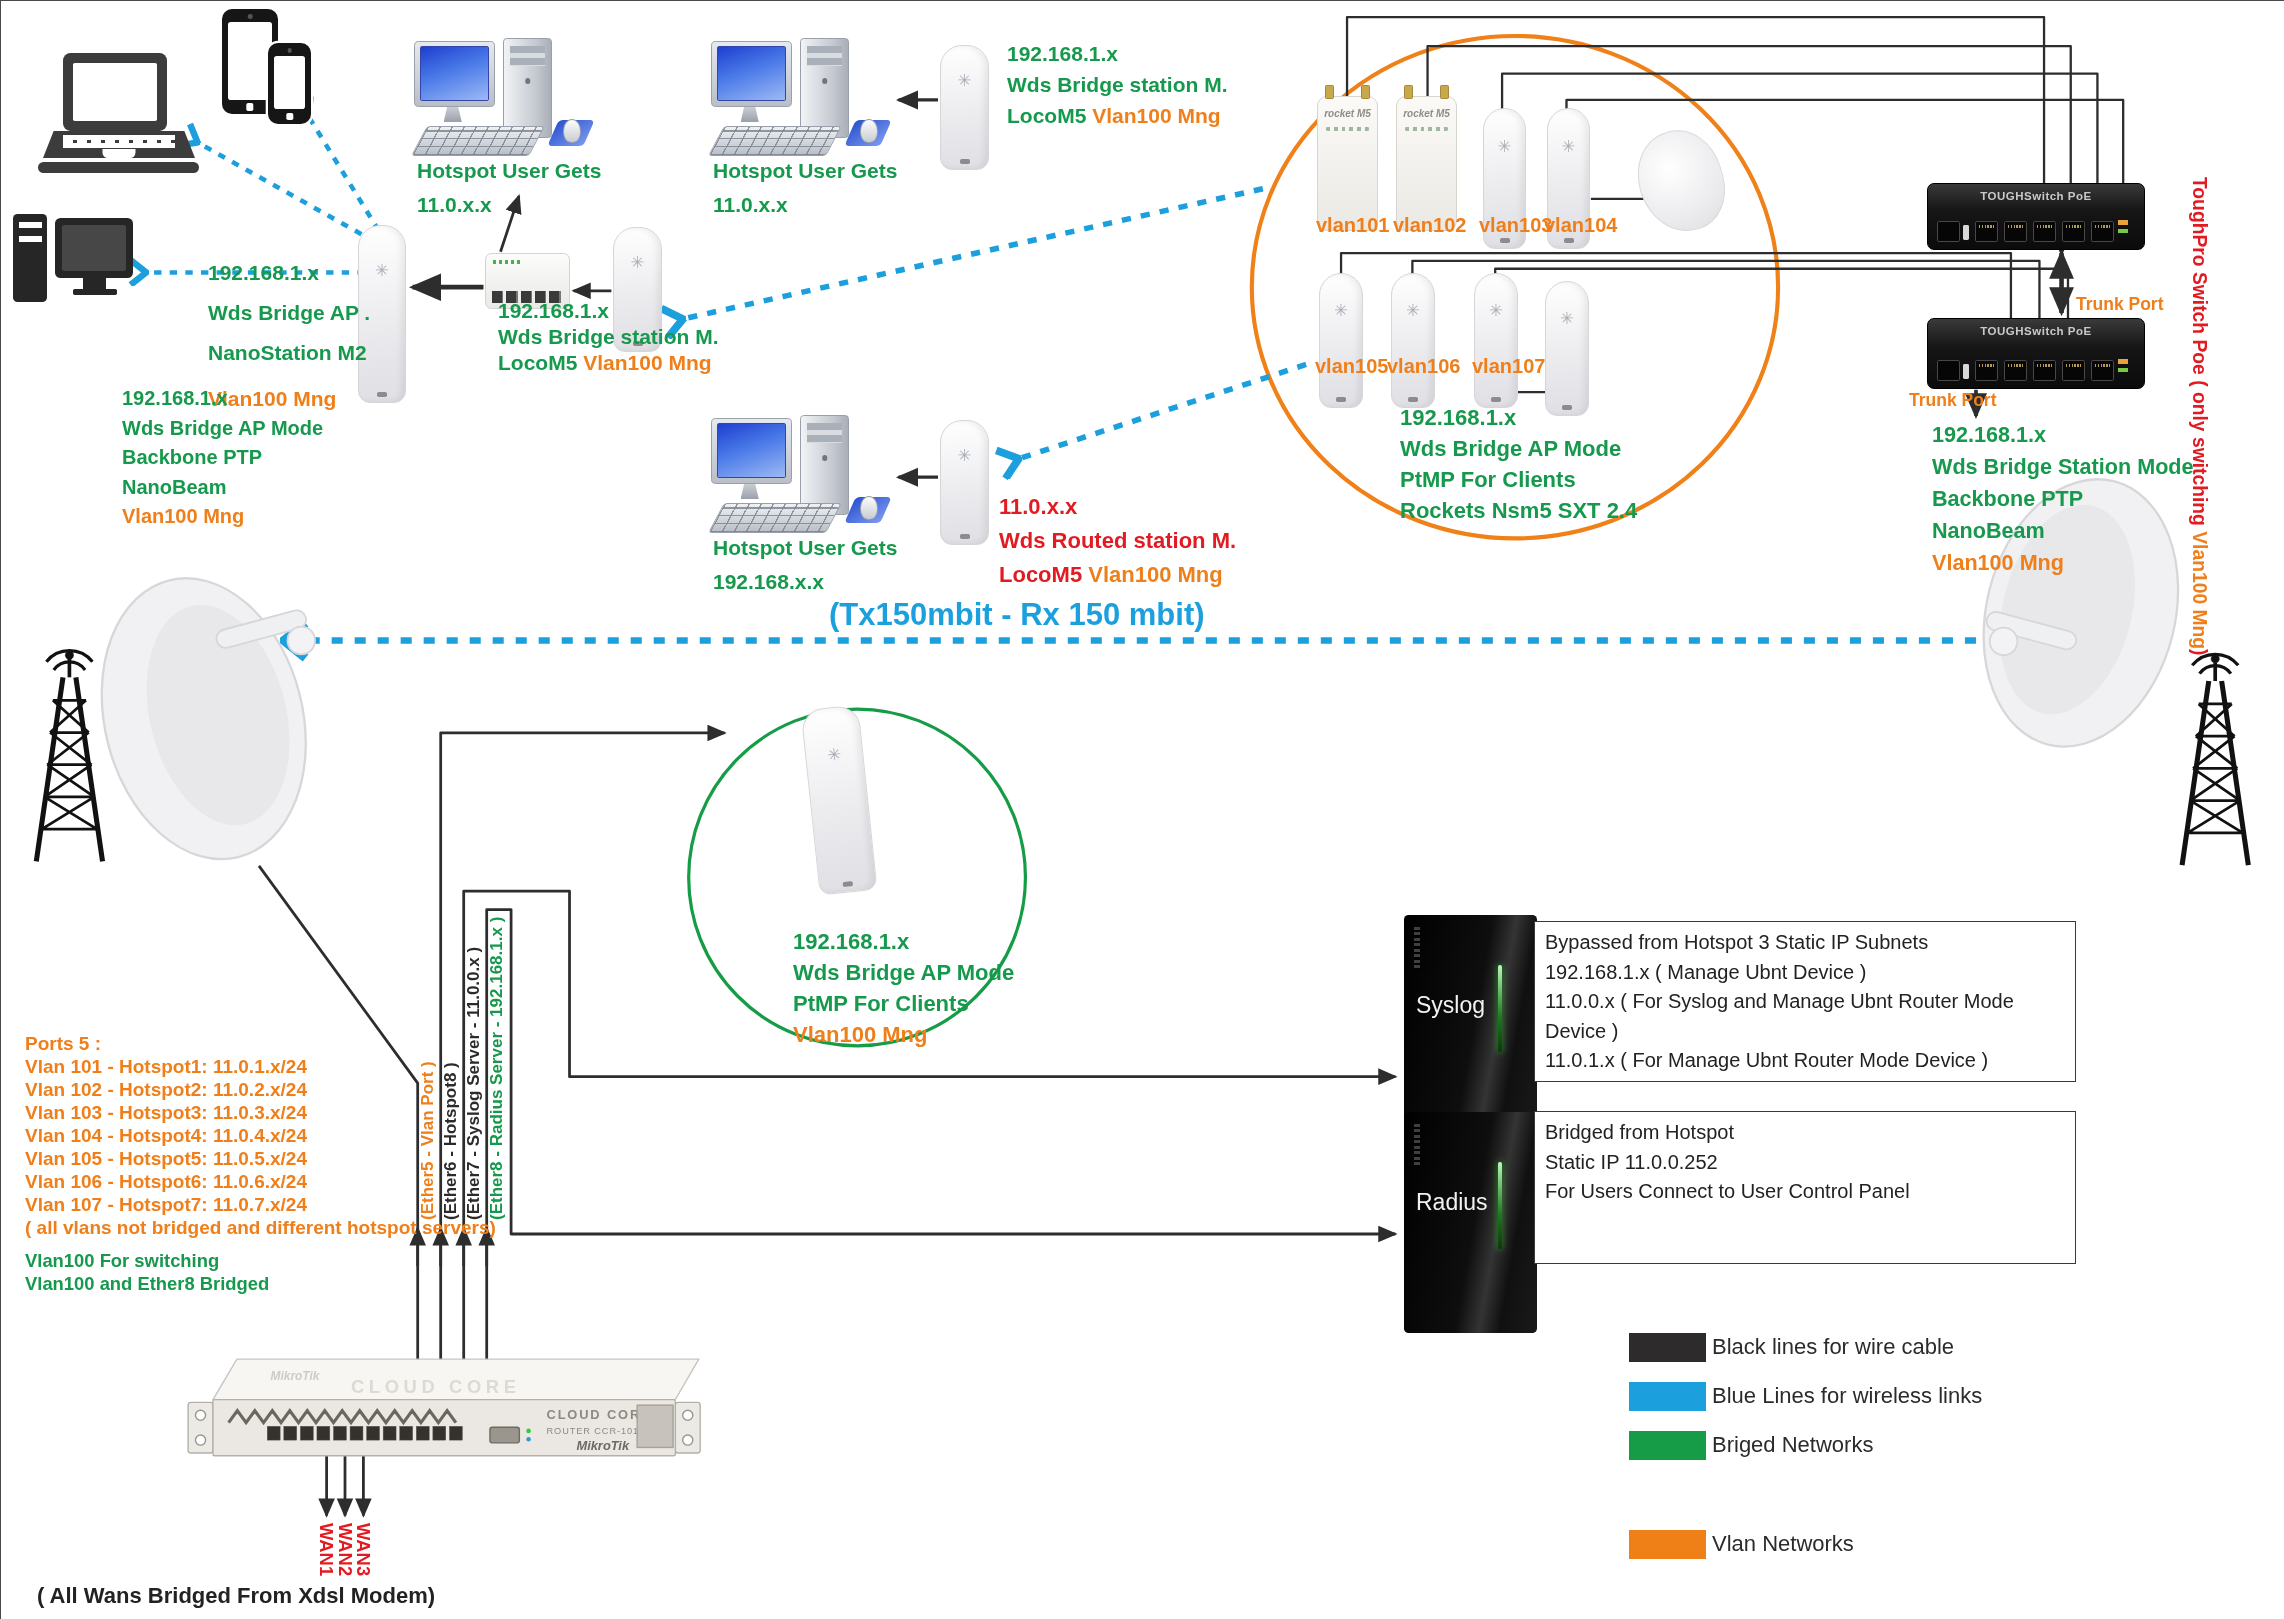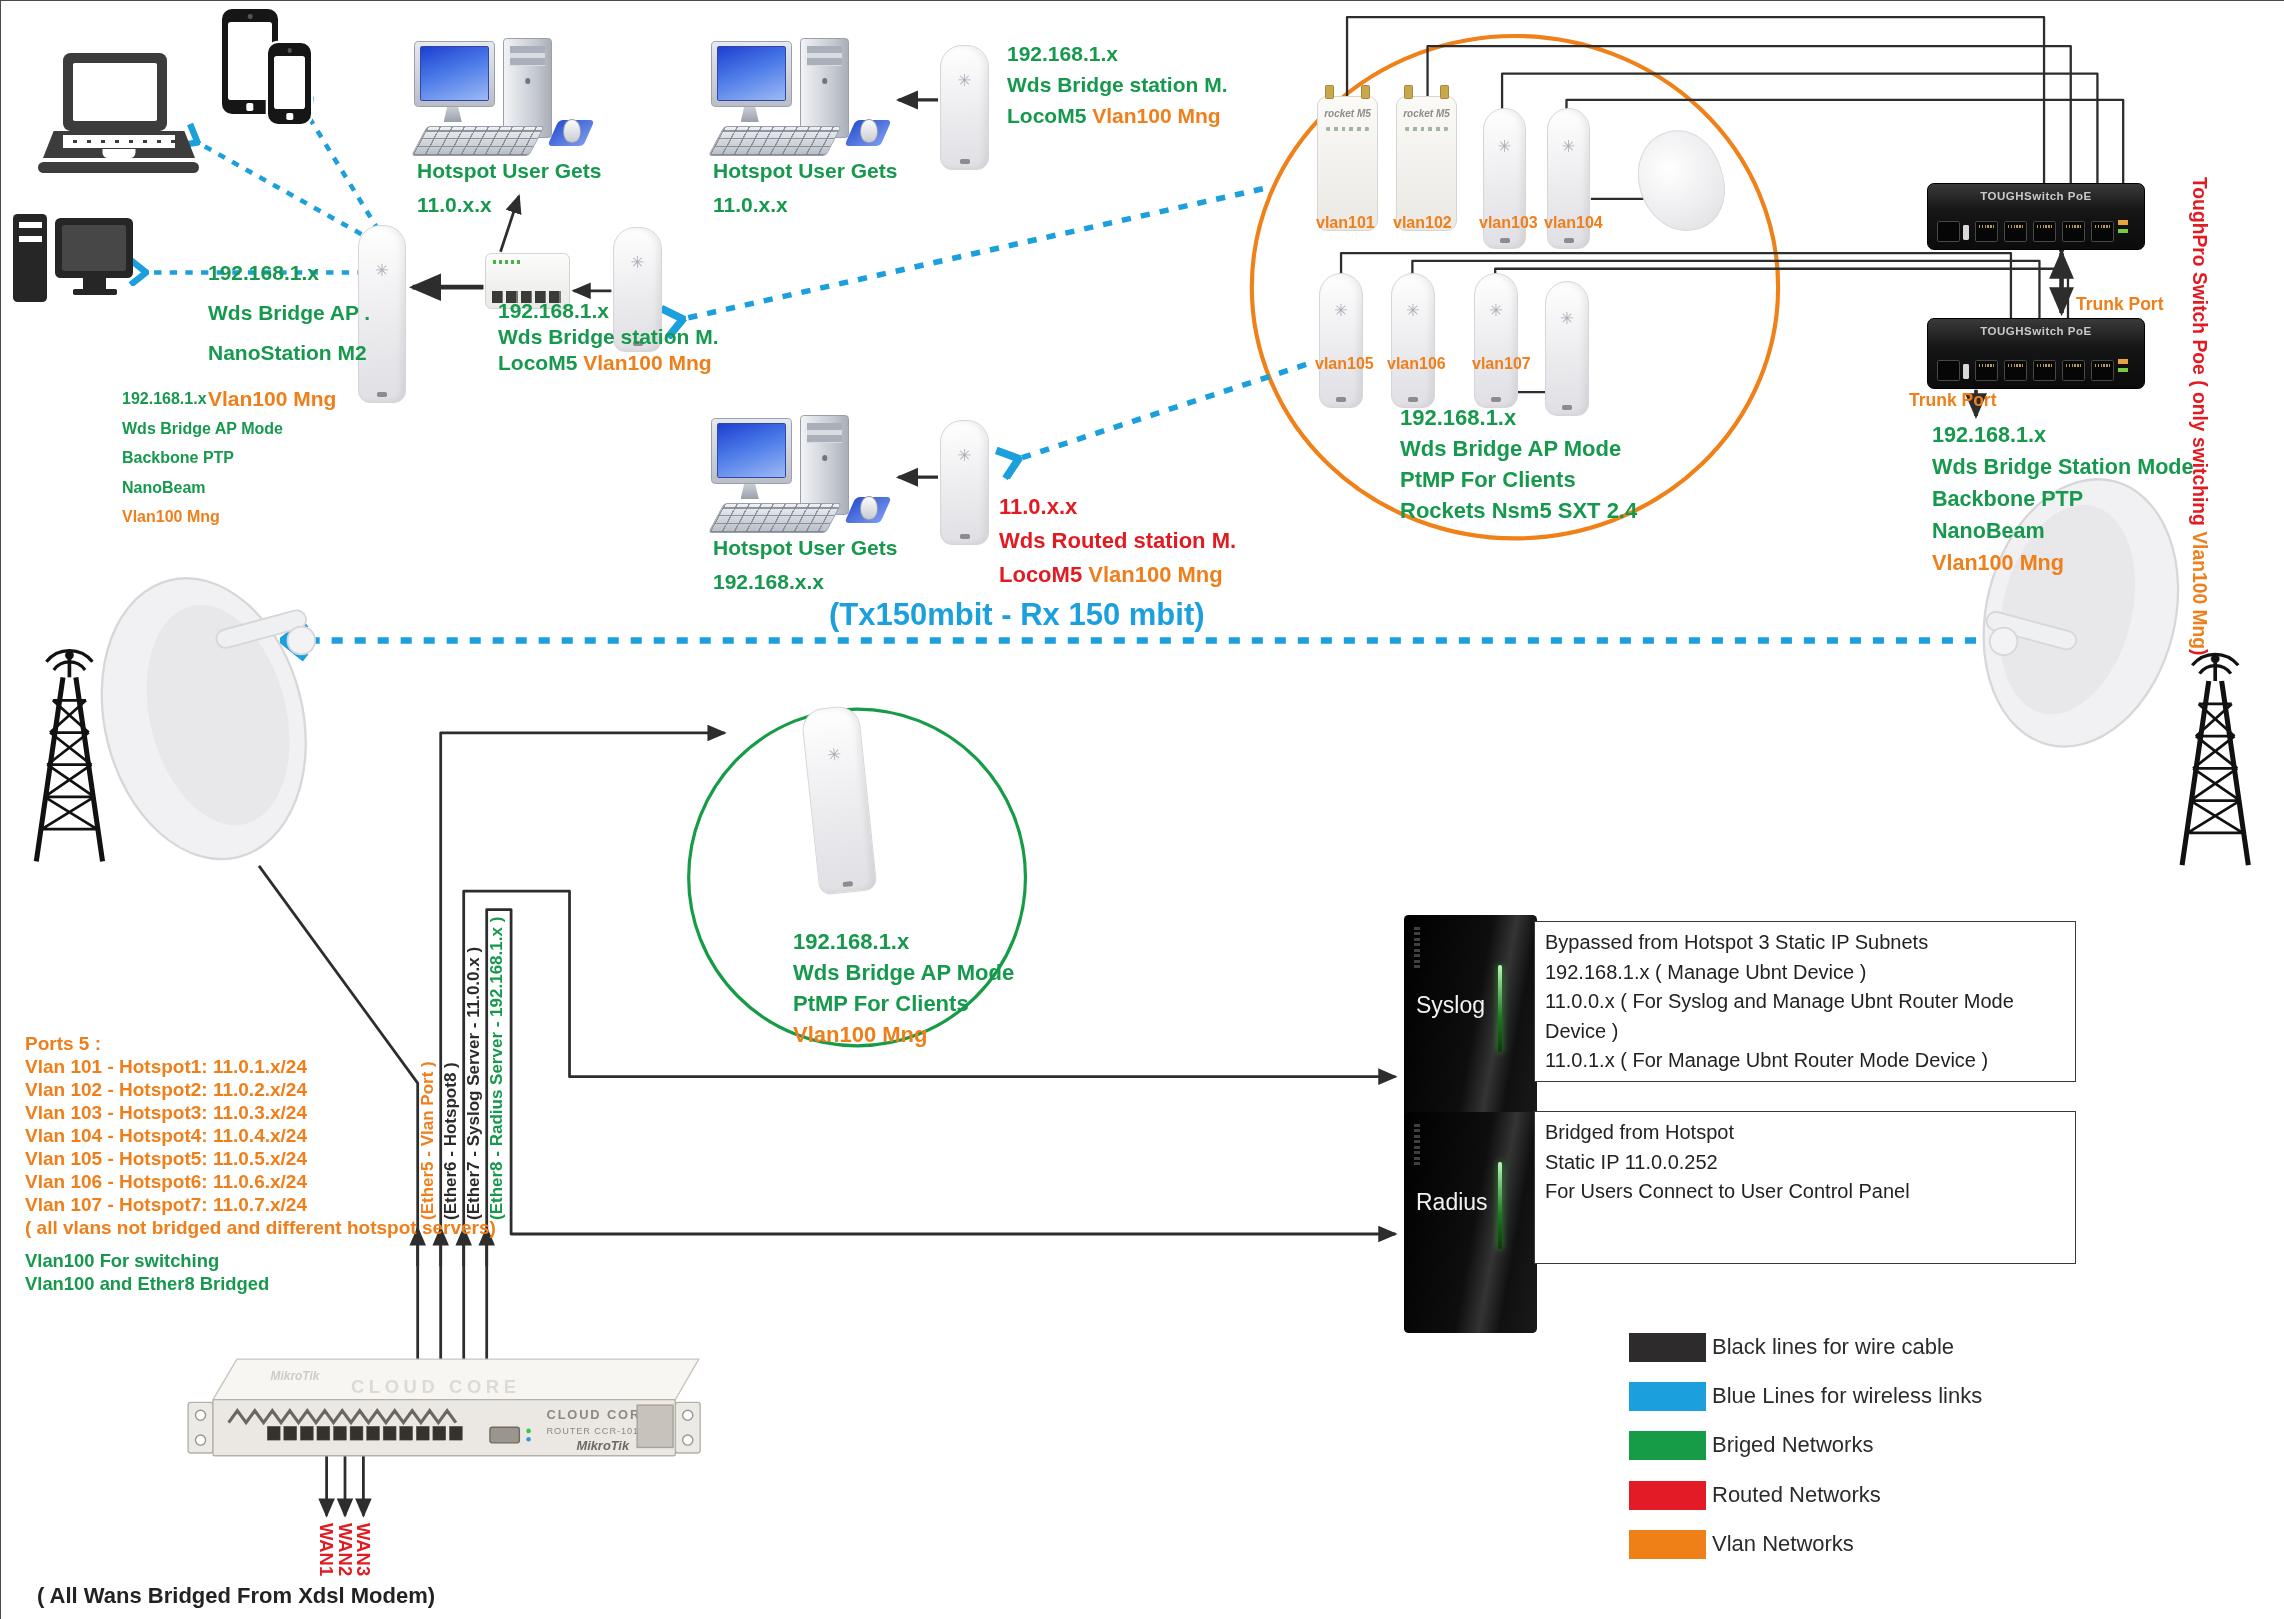--- a/index.html
+++ b/index.html
@@ -3,21 +3,21 @@
 <meta charset="utf-8">
 <style>
   html,body{margin:0;padding:0;background:#888}
   #canvas{position:relative;width:2284px;height:1619px;background:#fff;border:1.4px solid #4a4a4a;
           font-family:"Liberation Sans","DejaVu Sans",sans-serif;overflow:hidden}
   #wires{position:absolute;left:0;top:0;z-index:1;pointer-events:none}
   .dev{position:absolute;z-index:2}
   .t,.blk{position:absolute;z-index:3;font-weight:600;white-space:nowrap;line-height:1}
   .green{color:#16994d}.orange{color:#ef7f1a}.red{color:#e21b22}.blue{color:#1b9fdd}.blk .orange{color:#ef7f1a}
   .f37{font-size:17px}.f38{font-size:17.5px}.f40{font-size:18.4px}.f41{font-size:19px}.f42{font-size:19.3px}
-  .f44{font-size:16px}.f46{font-size:21px}.f47{font-size:21.6px}.f48{font-size:22px}.f68{font-size:31px}
+  .f44{font-size:20px}.f46{font-size:21px}.f47{font-size:21.6px}.f48{font-size:22px}.f68{font-size:31px}
   .lh50 div{line-height:23px}.lh57 div{line-height:26px}.lh64 div{line-height:29.5px}.lh67 div{line-height:31px}
   .lh68 div{line-height:31px}.lh70 div{line-height:32px}.lh73 div{line-height:34px}.lh74 div{line-height:34px}
   .lh88 div{line-height:40px}
   .bold{font-weight:700}
   .vert90{transform:rotate(90deg);transform-origin:0 0}
   .vertN90{transform:rotate(-90deg);transform-origin:0 0}
   
   .radio{background:linear-gradient(175deg,#fff,#ececef 55%,#dfdfe4);border:1.4px solid #d6d6da;
          border-radius:22px 22px 12px 12px;box-shadow:inset -3.7px 0 6.4px rgba(0,0,0,.07)}
   .radio::before{content:"✳";position:absolute;top:20%;left:50%;transform:translateX(-50%);
@@ -462,24 +462,20 @@
     <span class="llab">Black lines for wire cable</span>
   </div>
   <div class="lrow" style="top:49px">
     <span class="lsw" style="background: rgb(27, 159, 221);"></span>
     <span class="llab">Blue Lines for wireless links</span>
   </div>
   <div class="lrow" style="top:98px">
     <span class="lsw" style="background: rgb(22, 155, 70);"></span>
     <span class="llab">Briged Networks</span>
   </div>
-  <div class="lrow" style="top:148px">
-    <span class="lsw" style="background: rgb(226, 27, 38);"></span>
-    <span class="llab">Routed Networks</span>
-  </div>
   <div class="lrow" style="top:197px">
     <span class="lsw" style="background: rgb(239, 128, 24);"></span>
     <span class="llab">Vlan Networks</span>
   </div>
 </div>
 
 <div class="t red f40 bold vert90" style="left:334px;top:1522px">WAN1</div>
 <div class="t red f40 bold vert90" style="left:353px;top:1522px">WAN2</div>
 <div class="t red f40 bold vert90" style="left:371px;top:1522px">WAN3</div>
 

